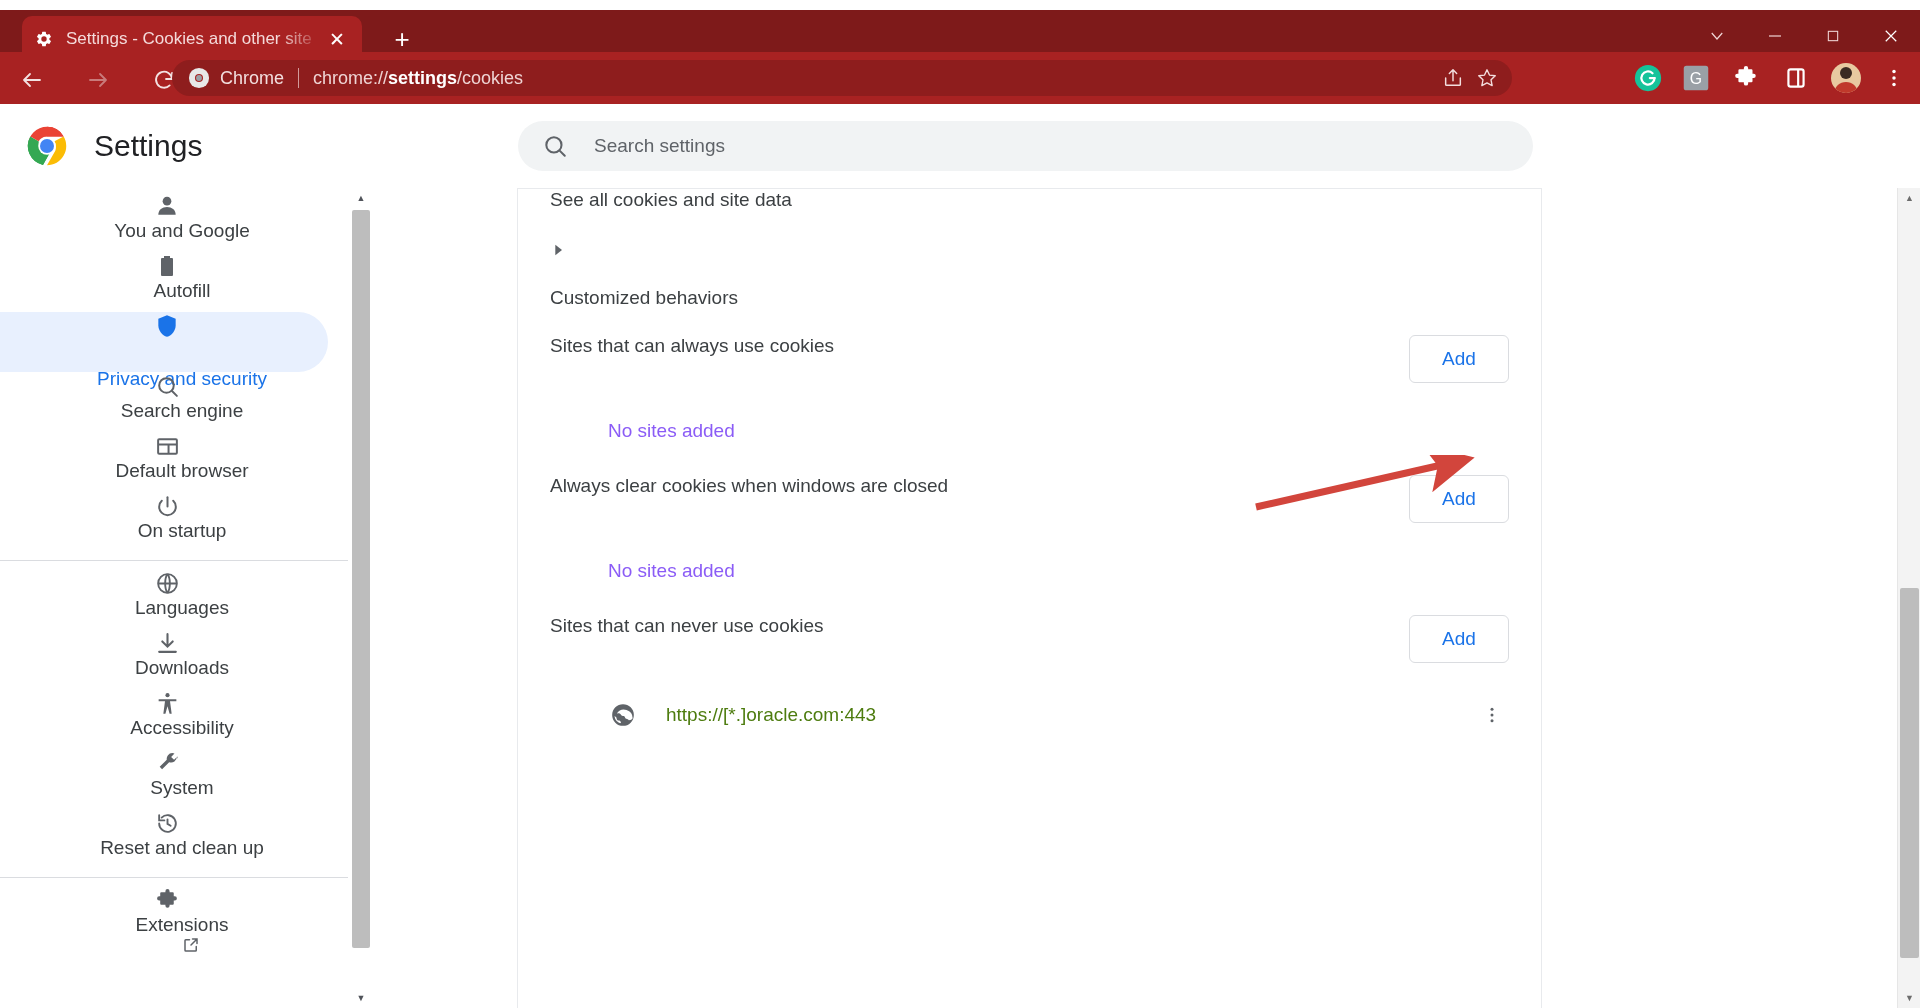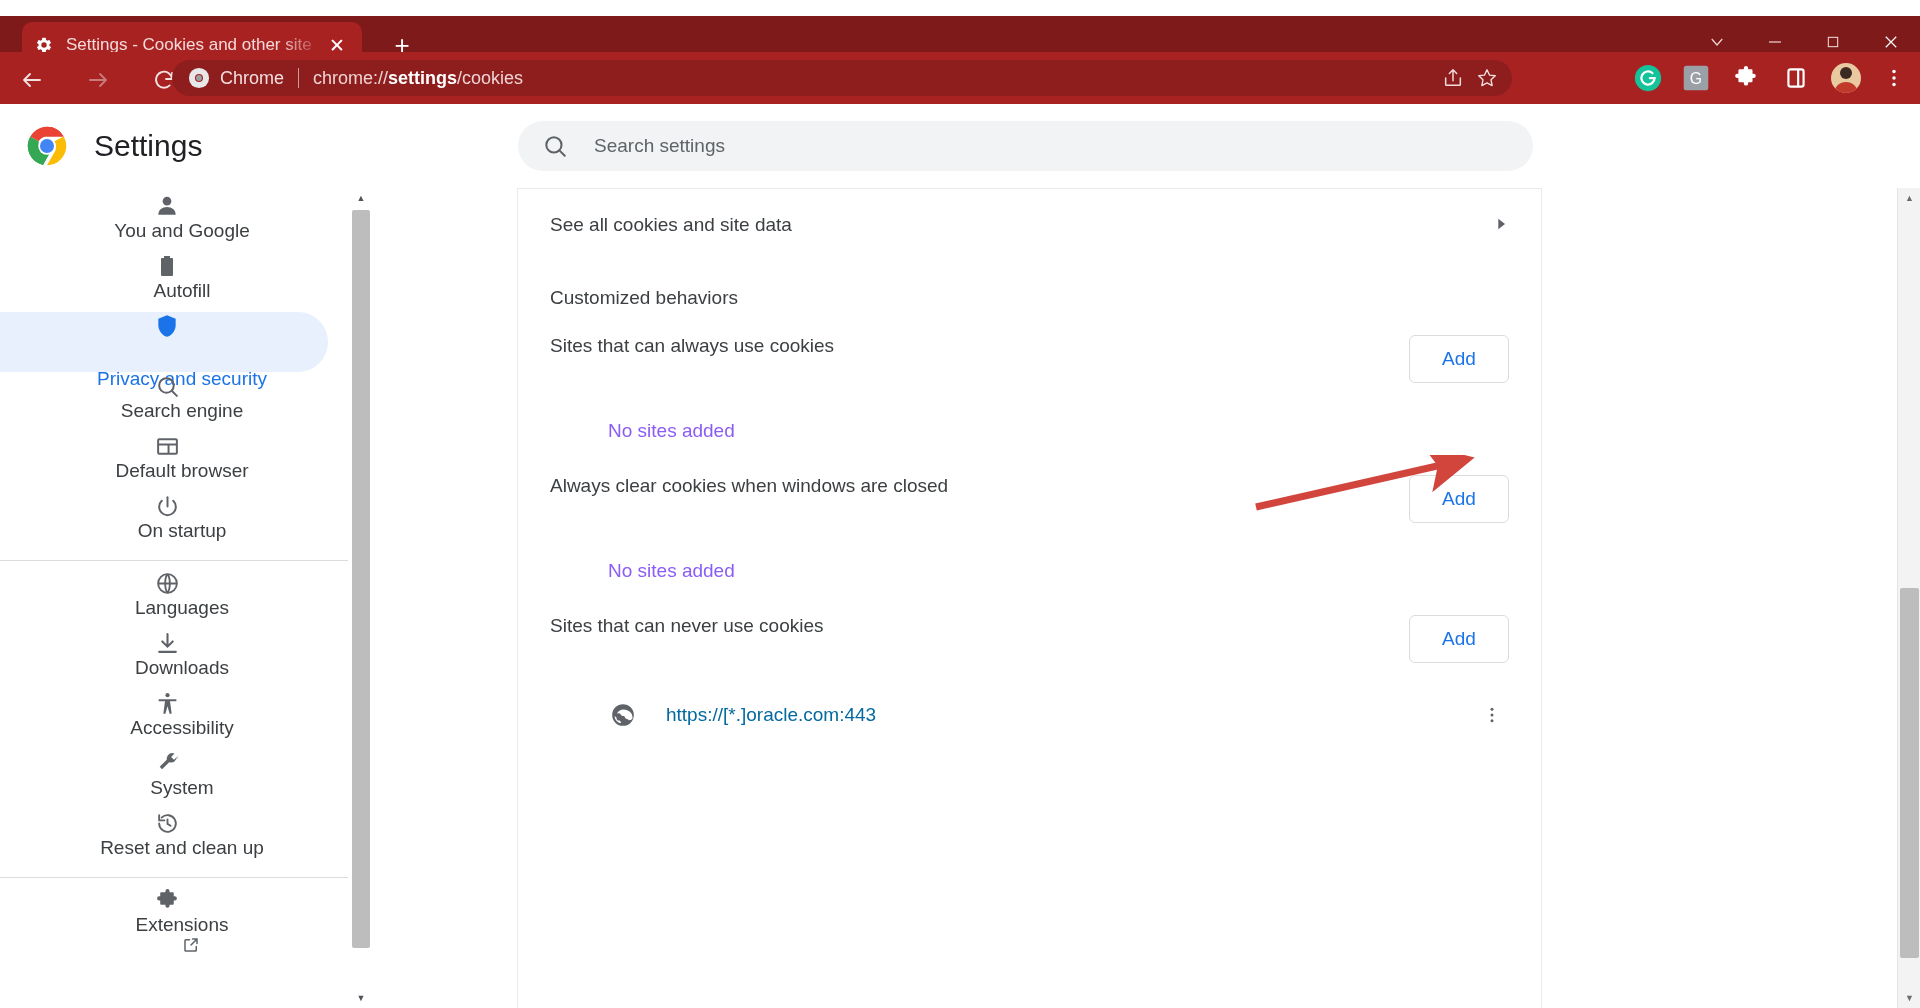--- a/index.html
+++ b/index.html
@@ -5,21 +5,21 @@
   * { box-sizing: border-box; margin: 0; padding: 0; }
   html, body {
     width: 1920px; height: 1008px;
     overflow: hidden;
     font-family: "Liberation Sans", sans-serif;
     background: #ffffff;
   }
 
   
   .tabstrip {
-    position: absolute; top: 16px; left: 0;
+    position: absolute; top: 10px; left: 0;
     width: 1920px; height: 52px;
     background: #7e1a1a;
   }
   .tab {
     position: absolute; left: 22px; top: 6px;
     width: 340px; height: 46px;
     background: #a82222;
     border-radius: 10px 10px 0 0;
     display: flex; align-items: center;
     padding: 0 12px;
@@ -232,23 +232,24 @@
   }
   .desc-clip {
     padding: 0 32px;
     color: #5f6368; font-size: 17px; line-height: 30px;
     height: 46px; overflow: hidden;
   }
   .desc-clip .l1 { margin-top: -10px; }
   .divider { height: 1px; background: #e8eaed; }
 
   .row {
-    display: flex; align-items: center;
+    display: flex; align-items: flex-start;
     padding: 0 32px;
     min-height: 72px;
+    flex-direction: column;
   }
   .row .label { font-size: 19px; color: #3c4043; flex: 1 1 auto; }
   .row .chev { color: #5f6368; font-size: 15px; }
 
   .section-head {
     padding: 0 32px;
     height: 74px;
     display: flex; align-items: center;
     font-size: 19px; color: #3c4043;
   }
@@ -281,21 +282,21 @@
     padding: 0 32px 0 90px;
     height: 72px;
   }
   .site-globe {
     width: 30px; height: 30px;
     margin-right: 28px;
     flex: 0 0 auto;
     display: flex; align-items: center; justify-content: center;
     color: #5f6368;
   }
-  .site-url { flex: 1 1 auto; font-size: 19px; color: #0369a1; }
+  .site-url { flex: 1 1 auto; font-size: 19px; color: #4d7c0f; }
   .site-more {
     width: 34px; height: 34px;
     display: flex; align-items: center; justify-content: center;
     color: #5f6368;
   }
 
   
   .outer-sb {
     position: absolute; right: 0; top: 188px;
     width: 23px; height: 820px;

